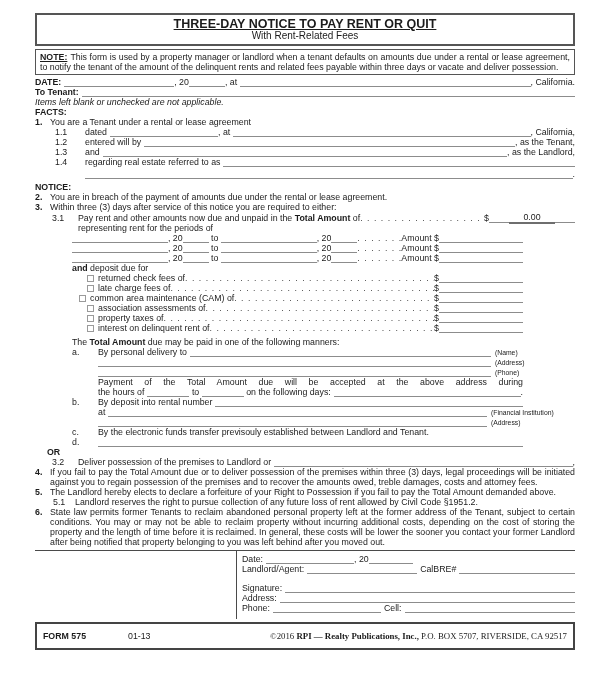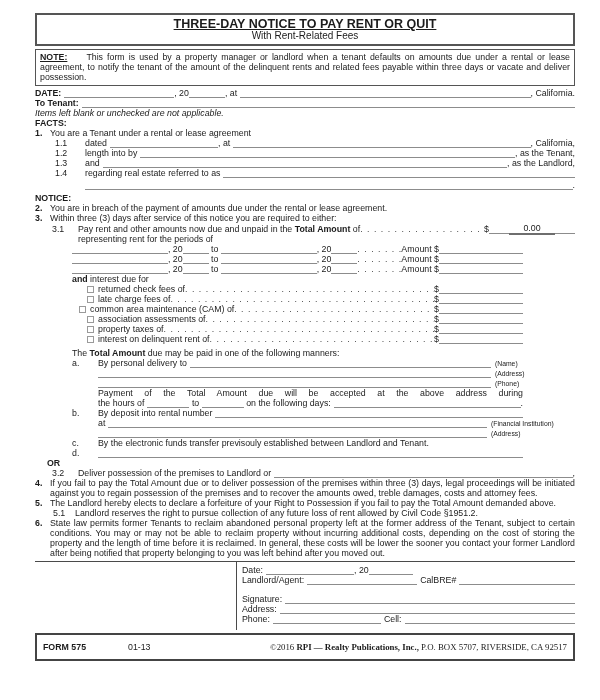--- a/index.html
+++ b/index.html
@@ -15,21 +15,21 @@
   .row{display:flex;align-items:flex-end;line-height:10px;min-height:10px;}
   .bl{border-bottom:1px solid #8c8c8c;height:8px;flex:0 0 auto;}
   .f1{flex:1 1 auto;}
   .gap{margin-left:3px;}
   .dots{overflow:hidden;white-space:nowrap;color:#444;flex:1 1 auto;letter-spacing:1px;}
   .dotsfix{overflow:hidden;white-space:nowrap;color:#444;flex:0 0 44px;letter-spacing:1px;}
   .titlebox{border:2px solid #555;text-align:center;padding:2px 0 3px;}
   .title{font-size:12.5px;font-weight:bold;text-decoration:underline;line-height:14px;}
   .subtitle{font-size:10px;line-height:10px;}
   .notebox{border:1px solid #555;margin-top:3px;padding:2px 4px;text-align:justify;line-height:10.2px;}
-  .notebox .b{margin-right:19px;text-decoration:underline;}
+  .notebox .b{margin-right:3px;text-decoration:underline;}
   .num0{flex:0 0 15px;font-weight:bold;}
   .numsub{flex:0 0 30px;}
   .hang{display:flex;align-items:flex-start;}
   .hang p{margin:0;flex:1;text-align:justify;line-height:10px;}
   .sml{font-size:6.8px;color:#222;flex:0 0 80px;padding-left:4px;white-space:nowrap;line-height:8px;}
   .cb{width:5px;height:5px;border:1px solid #9a9a9a;margin:0 4px 1px 0;flex:none;background:#fff;}
   .jline{text-align:justify;text-align-last:justify;line-height:10px;}
   .cap{margin-right:52px;}
   .amt{border-bottom:1px solid #8c8c8c;flex:1 1 auto;text-align:center;height:10px;line-height:10px;}
   .amtv{border-bottom:2px solid #6e6e6e;padding:0 14px;}
@@ -88,21 +88,21 @@
     <span class="numsub">1.1</span>
     <span class="t">dated</span>
     <span class="bl gap" style="width:108px"></span>
     <span class="t">, at</span>
     <span class="bl f1 gap"></span>
     <span class="t">, California,</span>
   </div>
 
   <div class="row" style="margin-left:20px">
     <span class="numsub">1.2</span>
-    <span class="t">length into by</span>
+    <span class="t">entered will by</span>
     <span class="bl f1 gap"></span>
     <span class="t">, as the Tenant,</span>
   </div>
 
   <div class="row" style="margin-left:20px">
     <span class="numsub">1.3</span>
     <span class="t">and</span>
     <span class="bl f1 gap"></span>
     <span class="t">, as the Landlord,</span>
   </div>
@@ -180,21 +180,21 @@
     <span class="bl f1"></span>
     <span class="t">, 20</span>
     <span class="bl" style="width:26px"></span>
     <span class="dotsfix">. . . . . . . . . . . . . . . . . . . . . . . . . . . . . . . . . . . . . . . . . . . . . . . . . . . . . . . . . . . . . . . . .</span>
     <span class="t">Amount $</span>
     <span class="bl" style="width:84px"></span>
   </div>
 
   <div class="row" style="margin-left:37px">
     <span class="t b">and</span>
-    <span class="t"> interest due for</span>
+    <span class="t"> deposit due for</span>
   </div>
 
   <div class="row cap" style="margin-left:52px">
     <span class="cb"></span>
     <span class="t">returned check fees of</span>
     <span class="dots">. . . . . . . . . . . . . . . . . . . . . . . . . . . . . . . . . . . . . . . . . . . . . . . . . . . . . . . . . . . . . . . . .</span>
     <span class="t">$</span>
     <span class="bl" style="width:84px"></span>
   </div>
 

